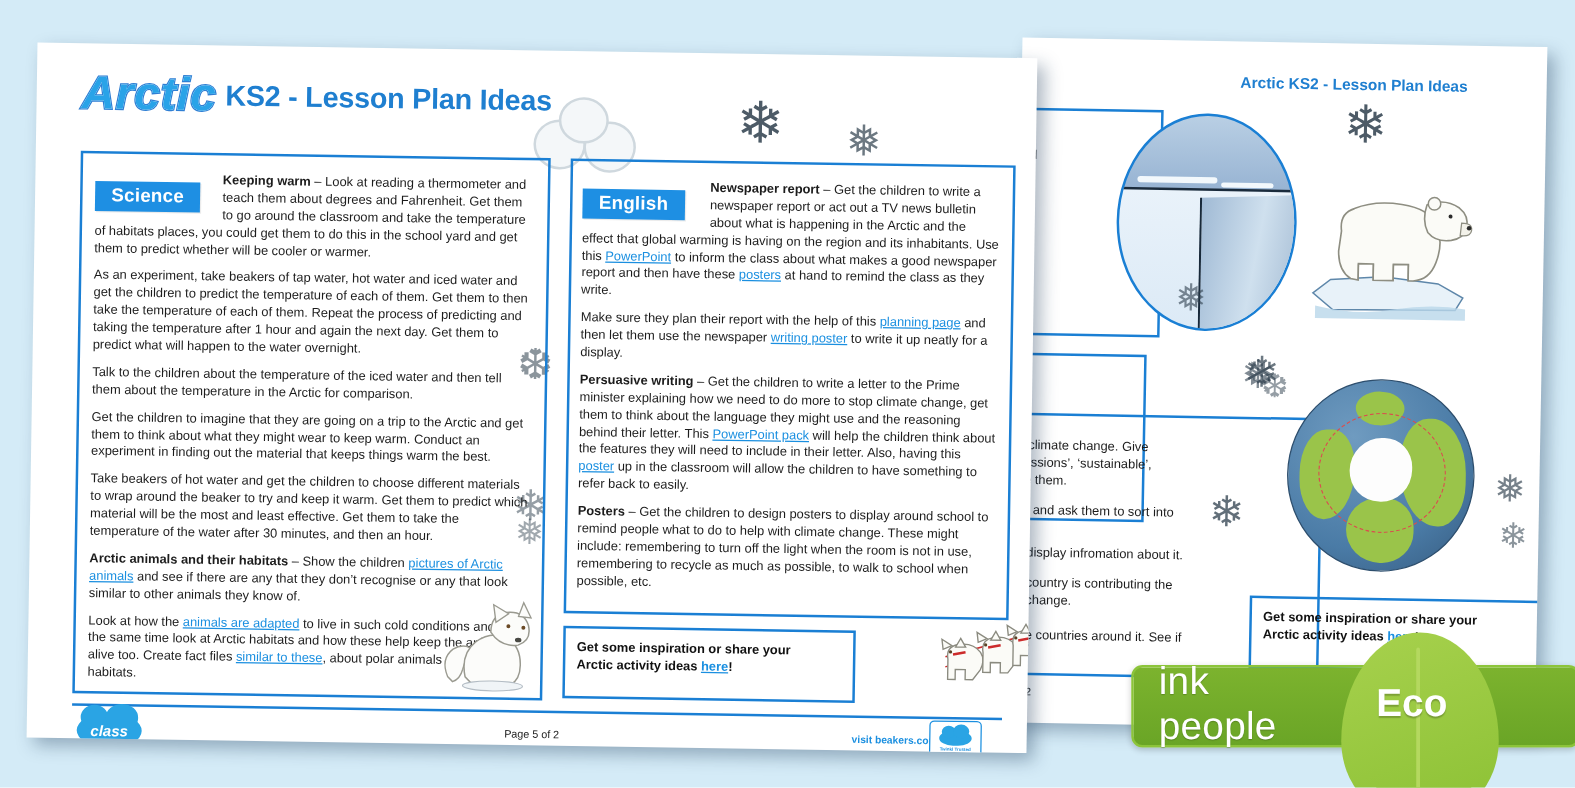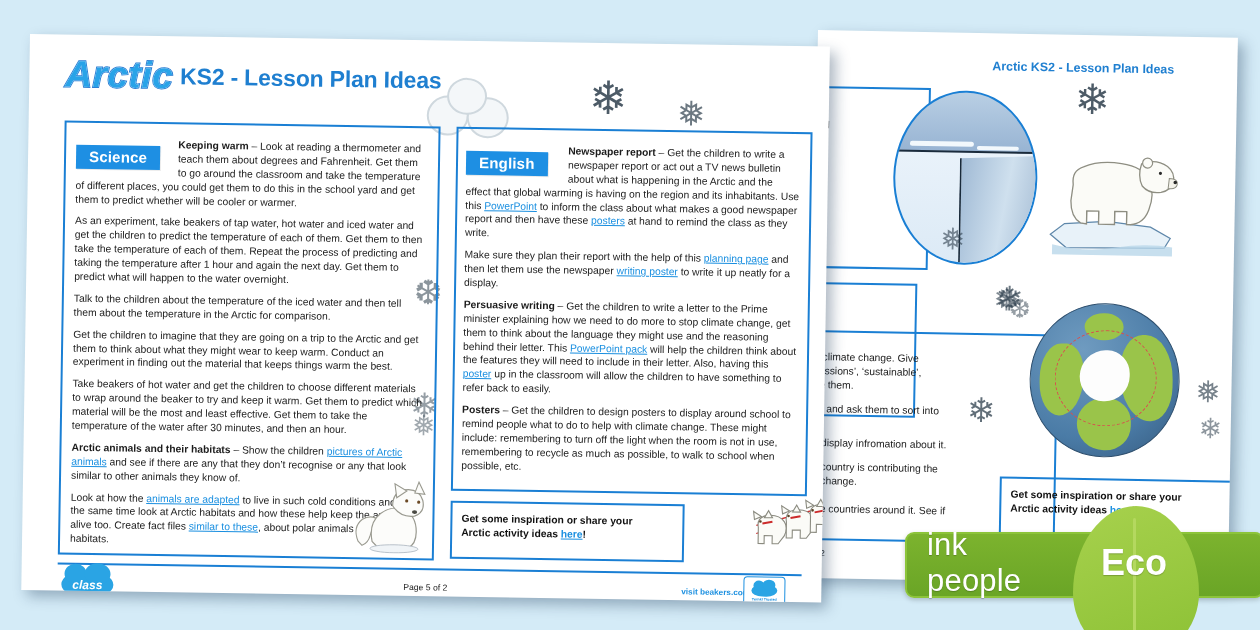--- a/index.html
+++ b/index.html
@@ -184,21 +184,21 @@
     box-shadow:0 2px 5px rgba(0,0,0,.2);
   }
   .eco-text{
     position:absolute;left:22px;top:0;height:62px;display:flex;align-items:center;
     color:#fff;font-size:31px;font-weight:normal;letter-spacing:.2px;
     text-shadow:0 1px 1px rgba(0,0,0,.22);
   }
   .leaf-stem{position:absolute;left:47px;top:10px;width:3px;height:116px;background:#b4d85f;border-radius:2px;}
   .eco-eco{
     position:absolute;left:196px;top:0;height:62px;display:flex;align-items:center;
-    color:#fff;font-size:36px;font-weight:bold;
+    color:#fff;font-size:31px;font-weight:bold;
     text-shadow:0 1px 1px rgba(0,0,0,.22);z-index:4;text-align:right;
   }
   .leafbig{
     position:absolute;left:168px;top:-26px;width:126px;height:150px;
     background:linear-gradient(160deg,#a7d14d,#8cc135);
     border-radius:50% 50% 46% 46% / 58% 58% 42% 42%;
     z-index:2;
   }
   .leafbig2{
     position:absolute;left:196px;top:30px;width:76px;height:120px;
@@ -311,21 +311,21 @@
       <div class="flake" style="left:648px;top:52px;font-size:34px;opacity:.7;">❅</div>
       <div class="flake" style="left:388px;top:235px;font-size:34px;opacity:.55;">❆</div>
       <div class="flake" style="left:386px;top:348px;font-size:34px;opacity:.5;">❄</div>
       <div class="flake" style="left:388px;top:372px;font-size:28px;opacity:.45;">❅</div>
 
       <div class="box" id="sci-box">
         <div class="tag" id="sci-tag">Science</div>
         <div class="col" id="sci-col">
           <p>
             <span class="tagfloat"></span>
-            <b>Keeping warm</b><span> – </span><span>Look at reading a thermometer and teach them about degrees and Fahrenheit. Get them to go around the classroom and take the temperature of different places, you could get them to do this in the school yard and get them to predict whether will be cooler or warmer.</span>
+            <b>Keeping warm</b><span> – </span><span>Look at reading a thermometer and teach them about degrees and Fahrenheit. Get them to go around the classroom and take the temperature of habitats places, you could get them to do this in the school yard and get them to predict whether will be cooler or warmer.</span>
           </p>
           <p>As an experiment, take beakers of tap water, hot water and iced water and get the children to predict the temperature of each of them. Get them to then take the temperature of each of them. Repeat the process of predicting and taking the temperature after 1 hour and again the next day. Get them to predict what will happen to the water overnight.</p>
           <p>Talk to the children about the temperature of the iced water and then tell them about the temperature in the Arctic for comparison.</p>
           <p>Get the children to imagine that they are going on a trip to the Arctic and get them to think about what they might wear to keep warm. Conduct an experiment in finding out the material that keeps things warm the best.</p>
           <p>Take beakers of hot water and get the children to choose different materials to wrap around the beaker to try and keep it warm. Get them to predict which material will be the most and least effective. Get them to take the temperature of the water after 30 minutes, and then an hour.</p>
           <p>
             <b>Arctic animals and their habitats</b><span> – Show the children </span><a class="lnk" href="#">pictures of Arctic animals</a><span> and see if there are any that they don’t recognise or any that look similar to other animals they know of.</span>
           </p>
           <p>
             <span>Look at how the </span><a class="lnk" href="#">animals are adapted</a><span> to live in such cold conditions and at the same time look at Arctic habitats and how these help keep the animals alive too. Create fact files </span><a class="lnk" href="#">similar to these</a><span>, about polar animals and their habitats.</span>

